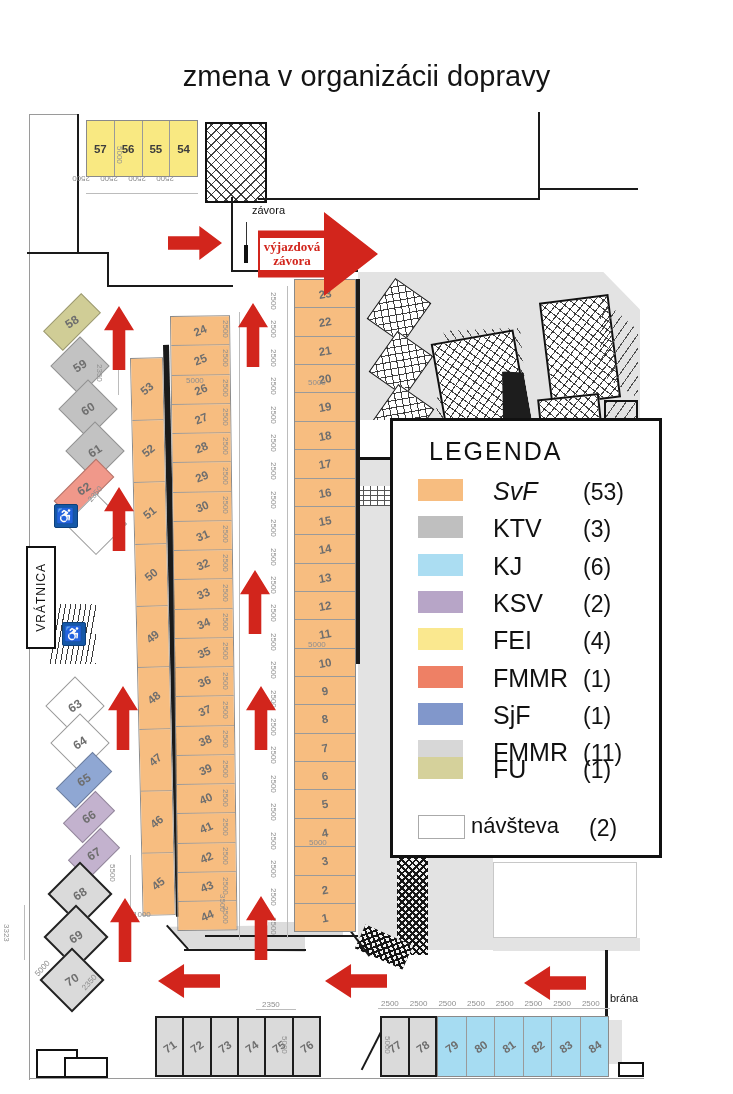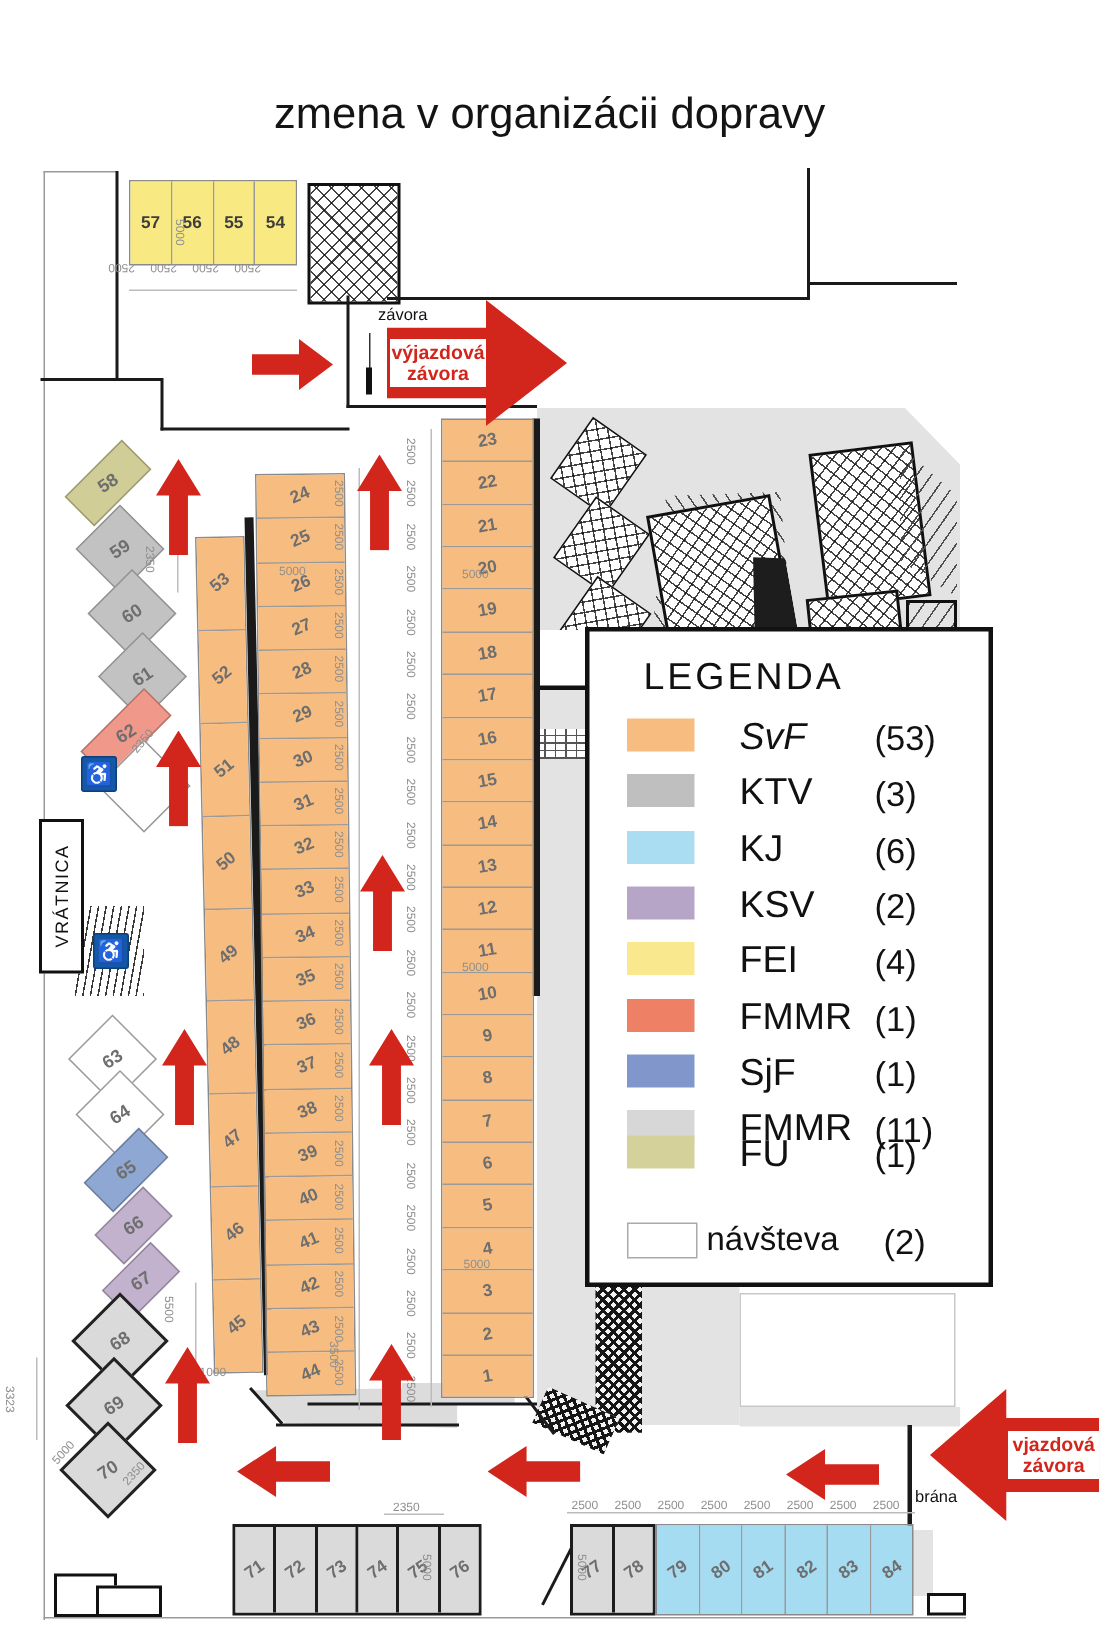--- a/index.html
+++ b/index.html
@@ -481,31 +481,26 @@
         <div class="arrow leftp" style="position: absolute; left: 524px; top: 966px; width: 62px; height: 34px; z-index: 30;"></div>
         <div class="arrow rightp" style="position: absolute; left: 168px; top: 226px; width: 54px; height: 34px; z-index: 30;"></div>
       </div>
 
     <div class="maplabel" style="left:227px;top:204px;margin-left:24px;">závora</div>
     <div class="maplabel" style="left:609px;top:992px;">brána</div>
 
     <div class="abs" style="left:246px;top:222px;width:1px;height:24px;background:#333;z-index:16;"></div>
     <div class="abs" style="left:244px;top:245px;width:4px;height:18px;background:#111;z-index:16;"></div>
 
-    <div class="arrow bigright" style="left:258px;top:200px;width:120px;height:84px;z-index:30;">
+    <div class="arrow bigright" style="left:258px;top:212px;width:120px;height:84px;z-index:30;font-family:Liberation Serif, serif;">
       <div class="band" style="left:2px;top:26px;width:64px;height:32px;">
         <span>výjazdová závora</span>
       </div>
     </div>
 
-    <div class="arrow bigleft" style="left:620px;top:926px;width:113px;height:88px;z-index:30;">
-      <div class="band" style="left:52px;top:28px;right:0;height:32px;">
-        <span>vjazdová závora</span>
-      </div>
-    </div>
 
     <div class="hc" style="left:54px;top:504px;">♿</div>
     <div class="hc" style="left:62px;top:622px;">♿</div>
 
     <div id="legend">
       <div class="ltitle">LEGENDA</div>
       <div id="legend-rows">
           <div class="lrow" style="top: 58px;">
             <div class="lswatch" style="background: rgb(247, 189, 128);"></div>
             <div class="llabel" style="left: 100px; font-style: italic;">SvF</div>

